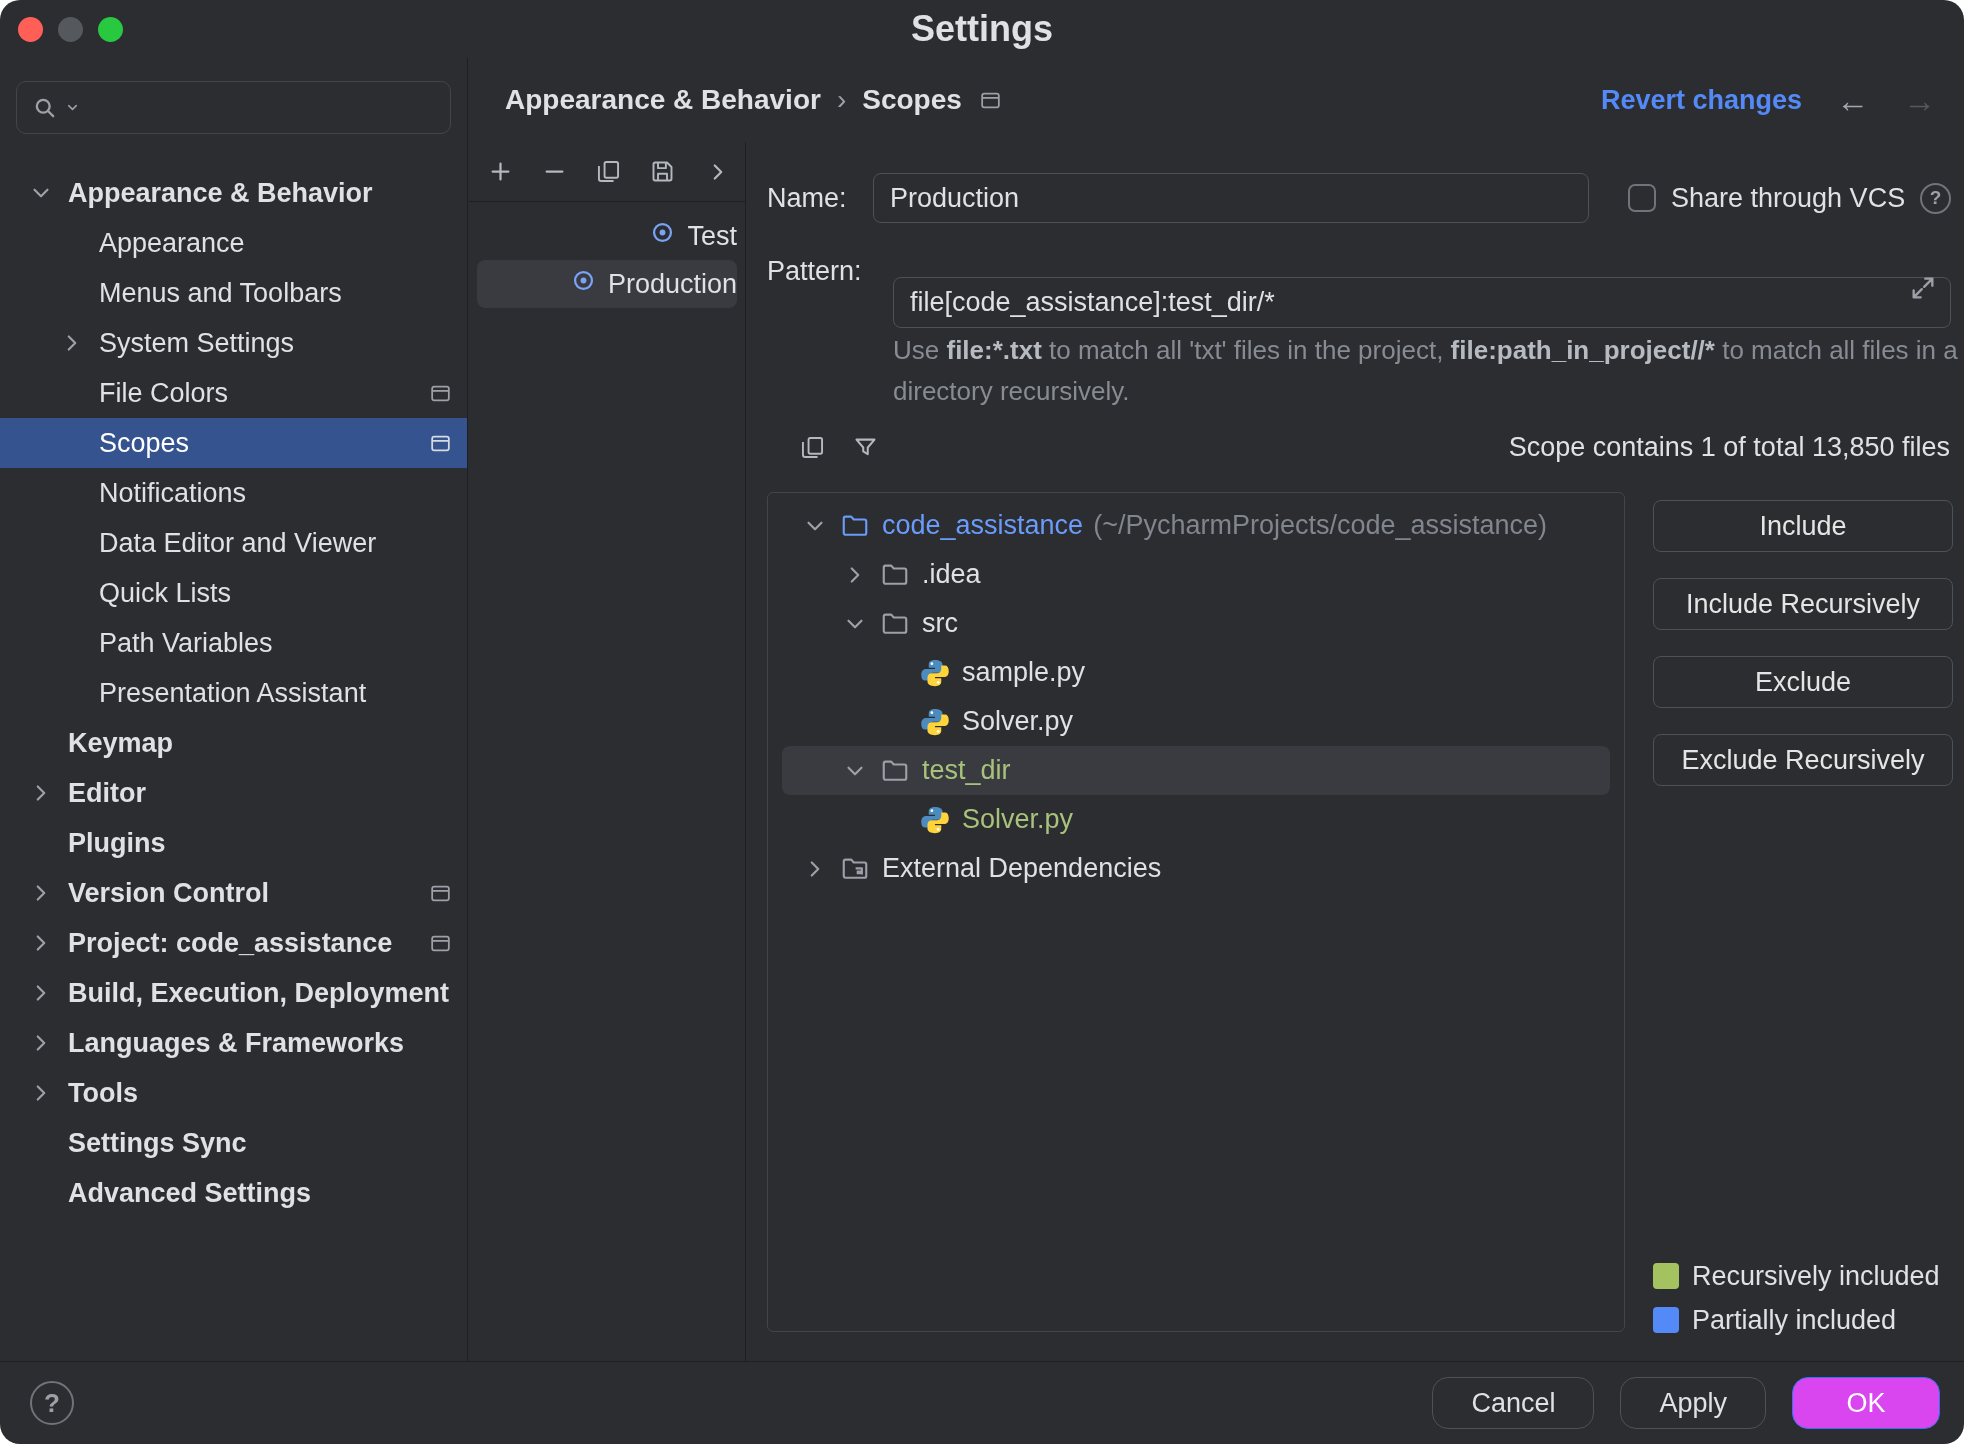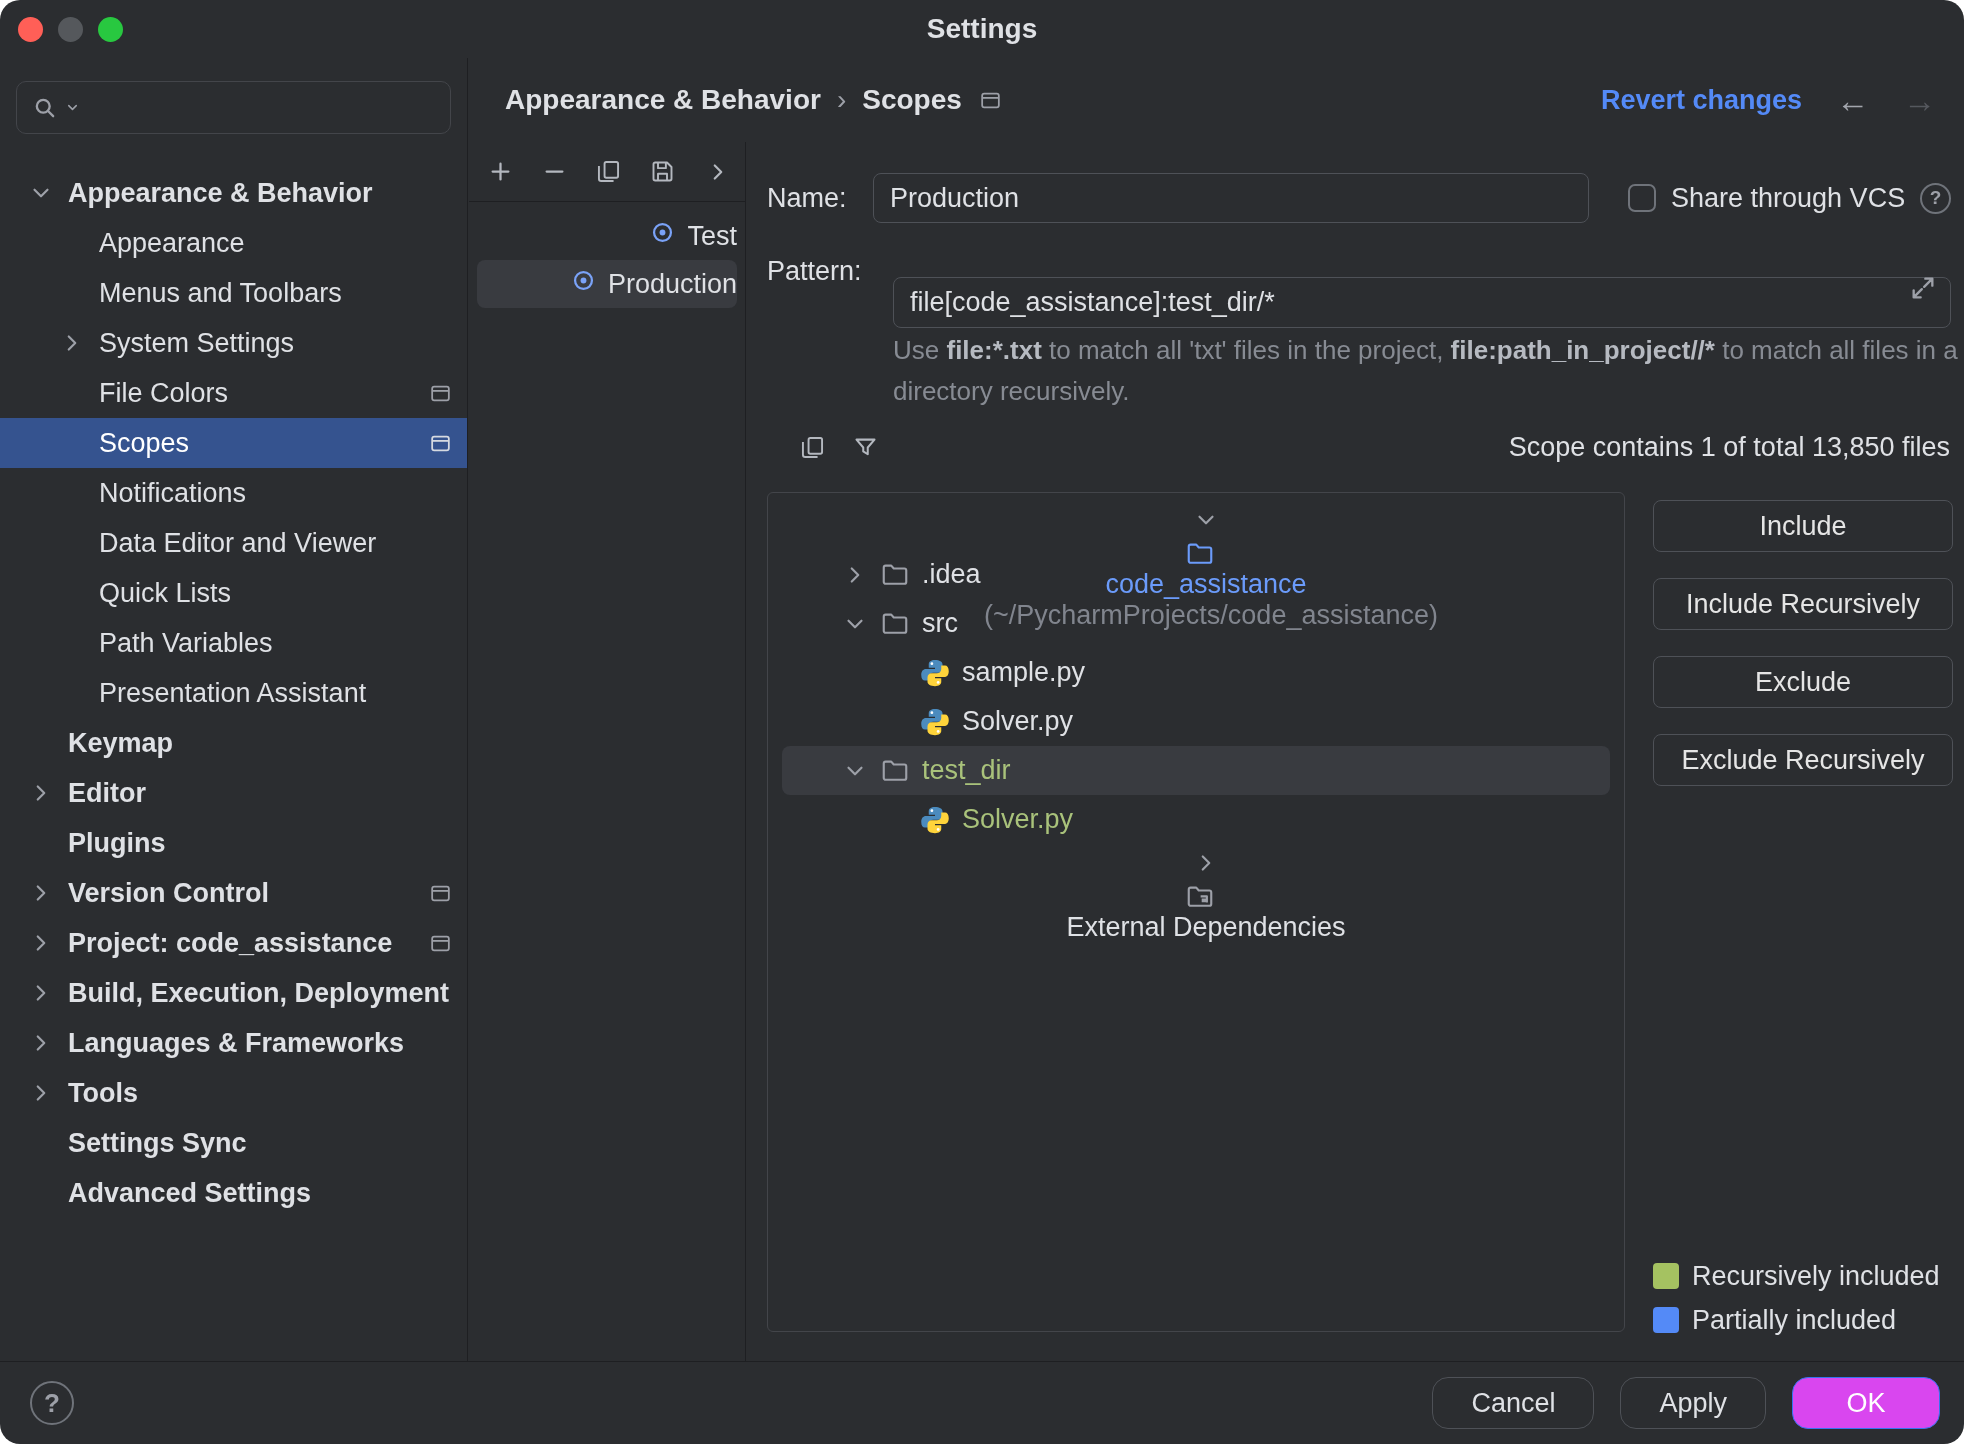--- a/index.html
+++ b/index.html
@@ -15,21 +15,21 @@
   }
 
   
   .titlebar { position:absolute; top:0; left:0; width:100%; height:58px;
     display:flex; align-items:center; justify-content:center; }
   .traffic { position:absolute; left:18px; top:17px; display:flex; gap:15px; }
   .light { width:25px; height:25px; border-radius:50%; }
   .light.red { background:#ff5f57; }
   .light.dim { background:#55585c; }
   .light.green { background:#28c840; }
-  .win-title { font-weight:bold; font-size:28px; color:#dfe1e5; }
+  .win-title { font-weight:bold; font-size:36px; color:#dfe1e5; }
 
   
   .sidebar { position:absolute; top:58px; left:0; width:468px; bottom:83px;
     border-right:1px solid #1e1f22; background:#2b2d30; }
   .search-box { margin:23px 16px 0 16px; height:53px; border:1px solid #43454a;
     border-radius:10px; display:flex; align-items:center; padding:0 14px; gap:6px; }
   .search-box input { flex:1; background:transparent; border:none; outline:none;
     color:#dfe1e5; font:inherit; min-width:0; }
   .icon-mut { color:#9da0a8; display:inline-flex; align-items:center; }
   .nav-list { margin-top:34px; }
@@ -99,21 +99,21 @@
   .tools-row .t2 { margin-left:26px; }
   .files-summary { margin-left:auto; color:#dfe1e5; }
 
   
   .tree-panel { position:absolute; left:20px; top:350px; width:858px; height:840px;
     border:1px solid #43454a; border-radius:6px; background:#2b2d30; padding-top:8px; }
   .trow { height:49px; margin:0 14px; border-radius:8px; display:flex; align-items:center; }
   .trow.selected { background:#393b40; }
   .trow .tslot { flex:0 0 38px; display:flex; align-items:center; color:#9da0a8; }
   .trow .ticon { margin-right:12px; display:inline-flex; color:#9da0a8; }
-  .t-lvl0 { padding-left:20px;flex-direction:column; }
+  .t-lvl0 { padding-left:20px; }
   .t-lvl1 { padding-left:60px;align-items:center; }
   .t-lvl2 { padding-left:138px; }
   .tlabel { white-space:nowrap; }
   .tsuffix { margin-left:10px; color:#81858e; white-space:nowrap; }
   .c-blue { color:#6b9bfa; }
   .c-green { color:#a9c27b; }
   .ticon.blue { color:#6b9bfa; }
 
   
   .act-btn { position:absolute; left:906px; width:300px; height:52px;

